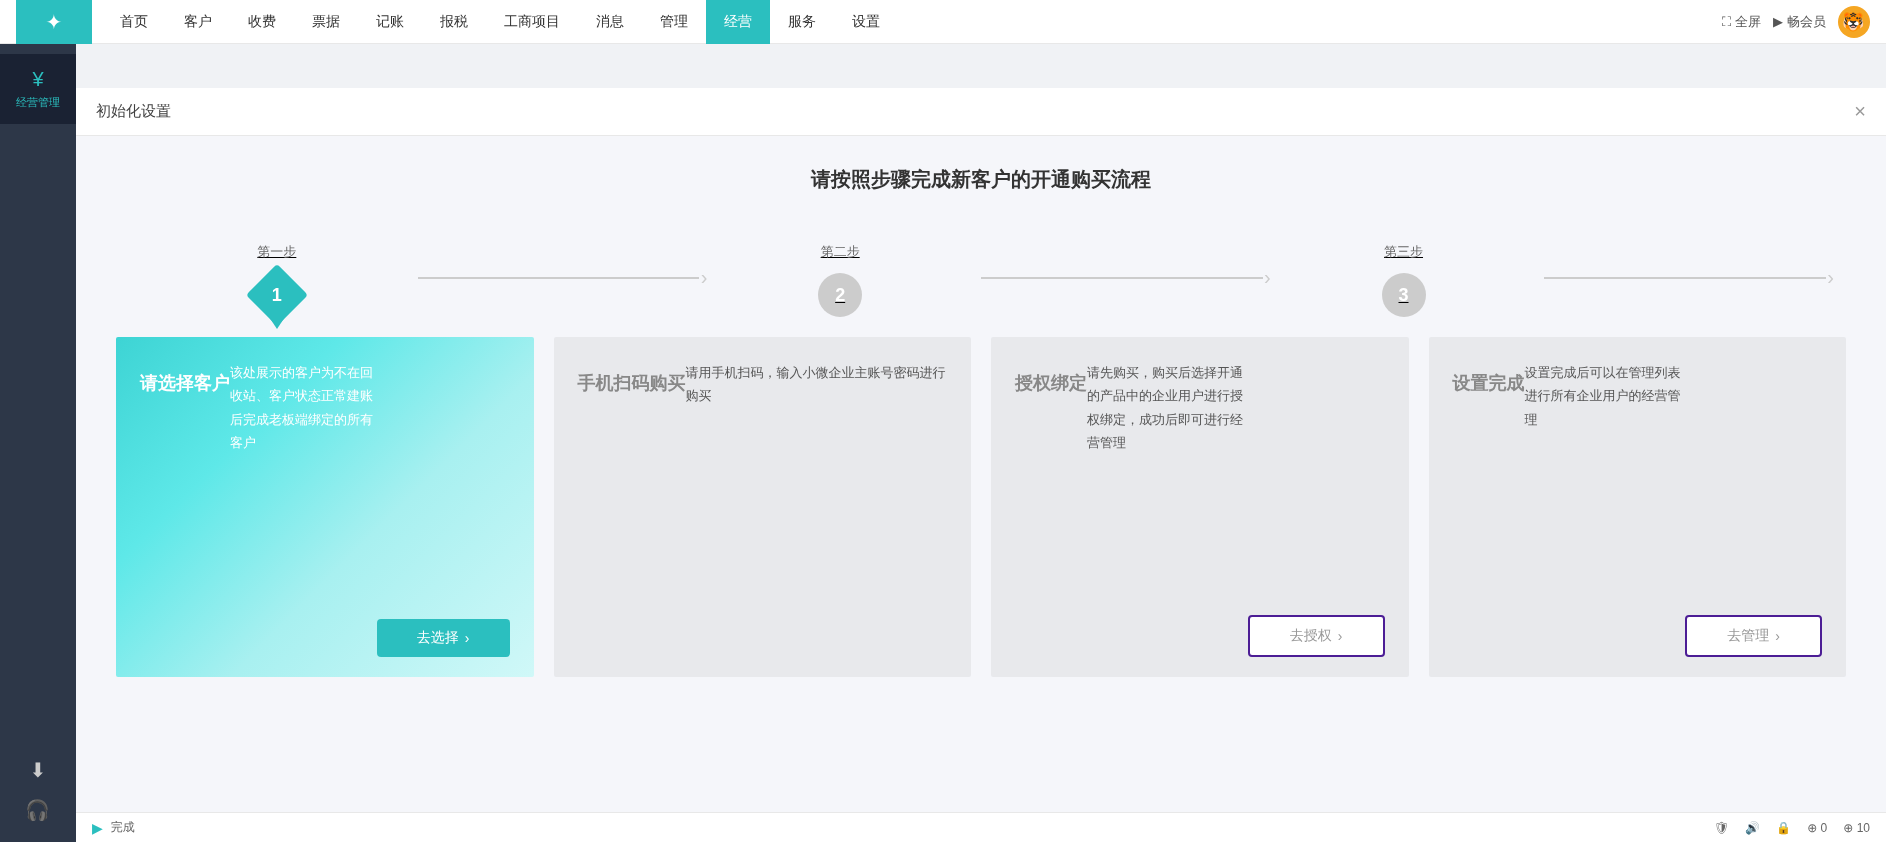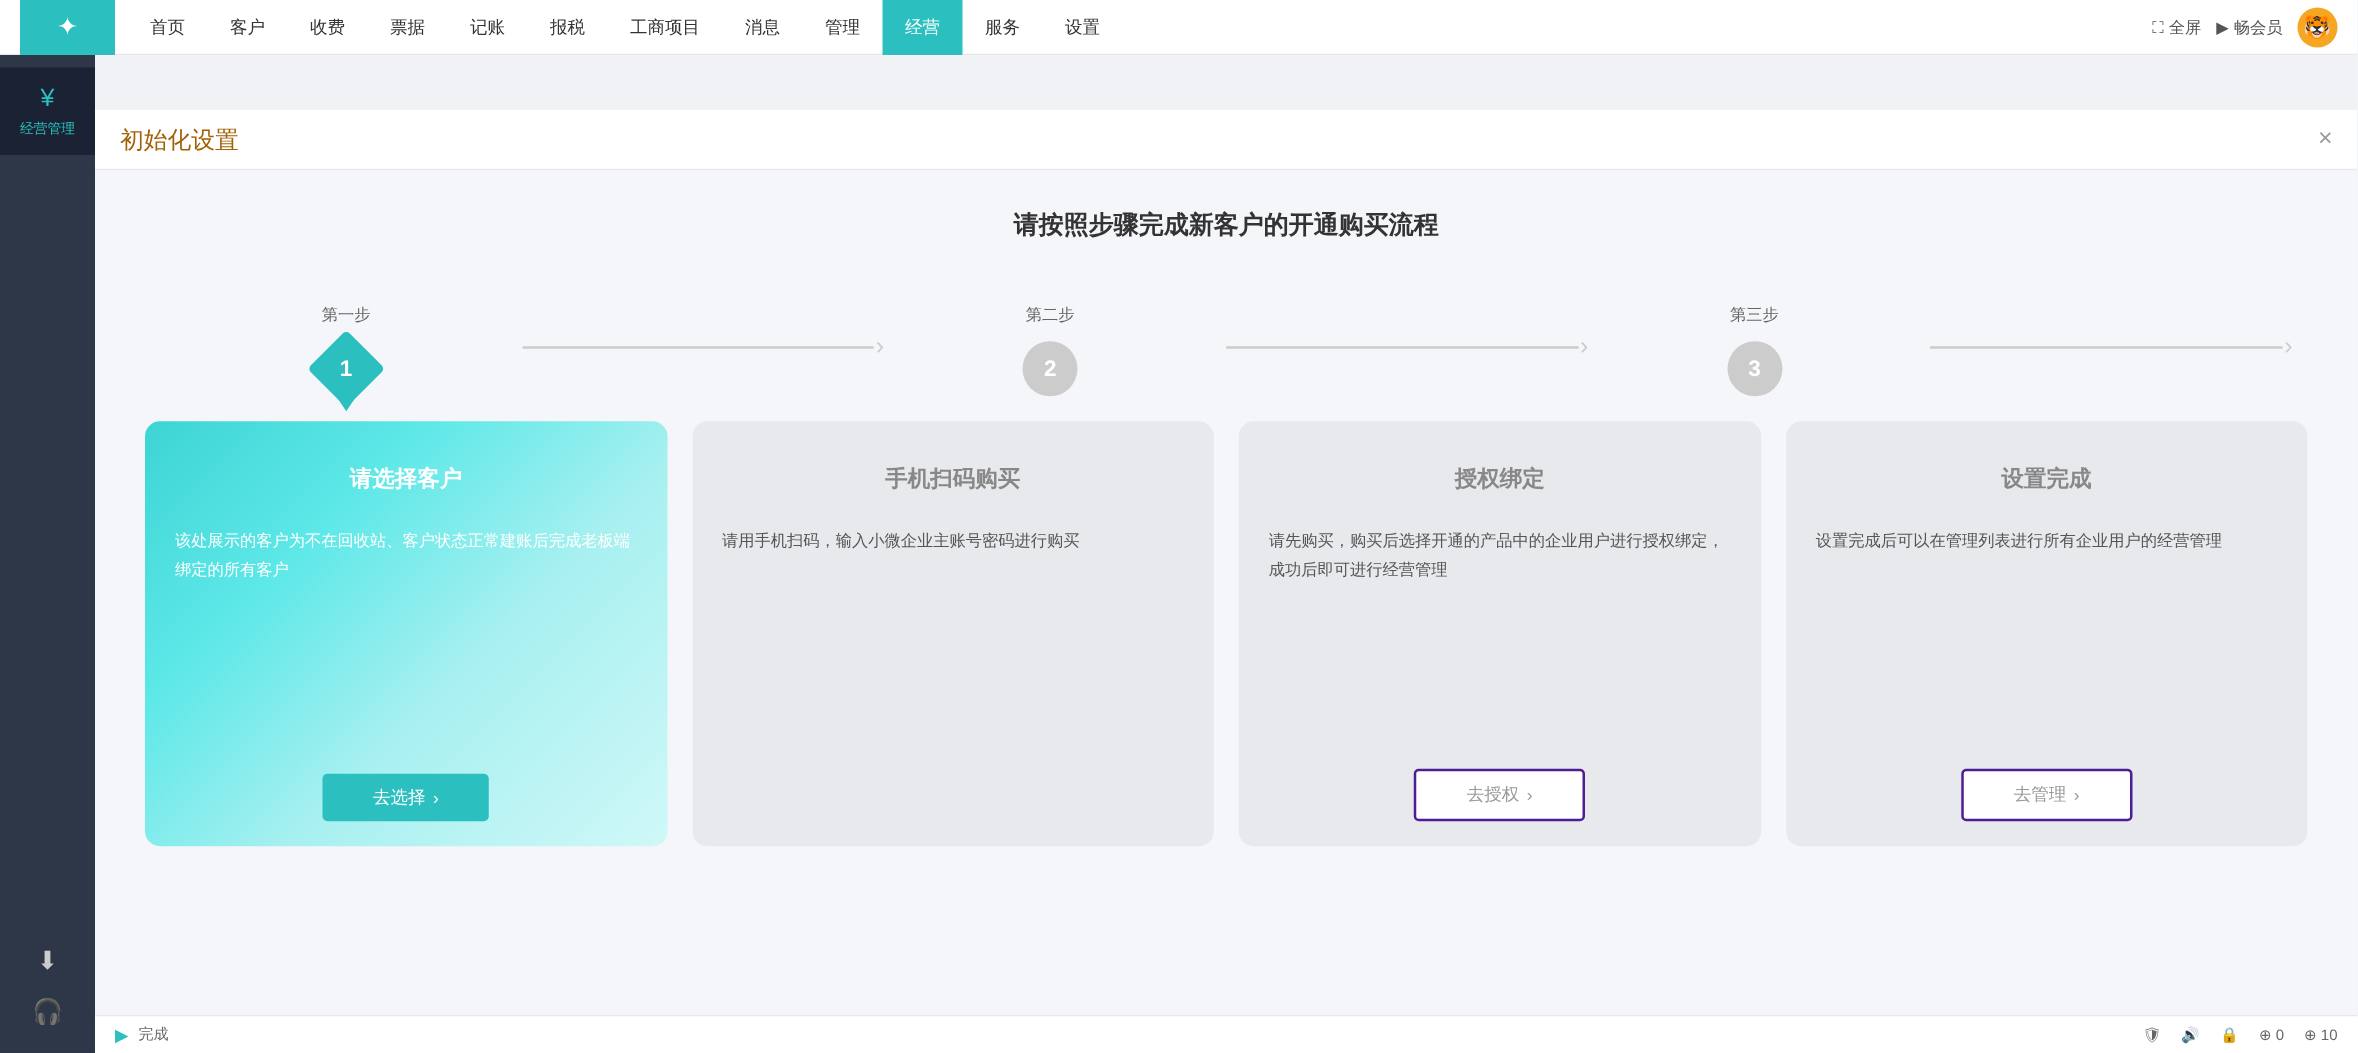--- a/index.html
+++ b/index.html
@@ -74,21 +74,21 @@
       position: relative;
     }
 
     
     .page-header {
       background: #fff; padding: 12px 20px;
       display: flex; align-items: center; justify-content: space-between;
       border-bottom: 1px solid #e8e8e8;
       height: 48px;
     }
-    .page-title { font-size: 19px; color: #a16207; }
+    .page-title { font-size: 15px; color: #404040; }
     .close-btn { font-size: 20px; color: #999; cursor: pointer; }
 
     
     .content {
       padding: 30px 40px;
     }
 
     .main-title {
       text-align: center;
       font-size: 20px;
@@ -96,20 +96,21 @@
       color: #333;
       margin-bottom: 50px;
     }
 
     
     .steps-row {
       display: flex; align-items: flex-end;
       position: relative;
       margin-bottom: 20px;
       padding: 0 20px;
+      text-decoration: underline;
     }
     .step-wrapper {
       flex: 1; display: flex; flex-direction: column; align-items: center;
       position: relative;
     }
     .step-label {
       font-size: 13px; color: #666; margin-bottom: 12px;
     }
     .step-circle {
       width: 44px; height: 44px; border-radius: 50%;
@@ -129,24 +130,24 @@
       content: '›';
       position: absolute; right: -8px; top: -11px;
       font-size: 20px; color: #ccc;
     }
 
     
     .cards-row {
       display: flex; gap: 20px;
     }
     .card {
-      flex: 1; border-radius: 12px;
+      flex: 1; border-radius: 2px;
       padding: 24px 24px 20px;
       min-height: 340px;
-      display: flex; flex-direction: column;
+      display: flex; flex-direction: row;
       position: relative;
     }
     .card.active-card {
       background: linear-gradient(135deg, #3dd4d4 0%, #5ee8e8 30%, #a8f0f0 60%, #d0f8f8 100%);
     }
     .card.inactive-card {
       background: #e8e9ec;
     }
     .card-title {
       text-align: center; font-size: 18px; font-weight: 600;

